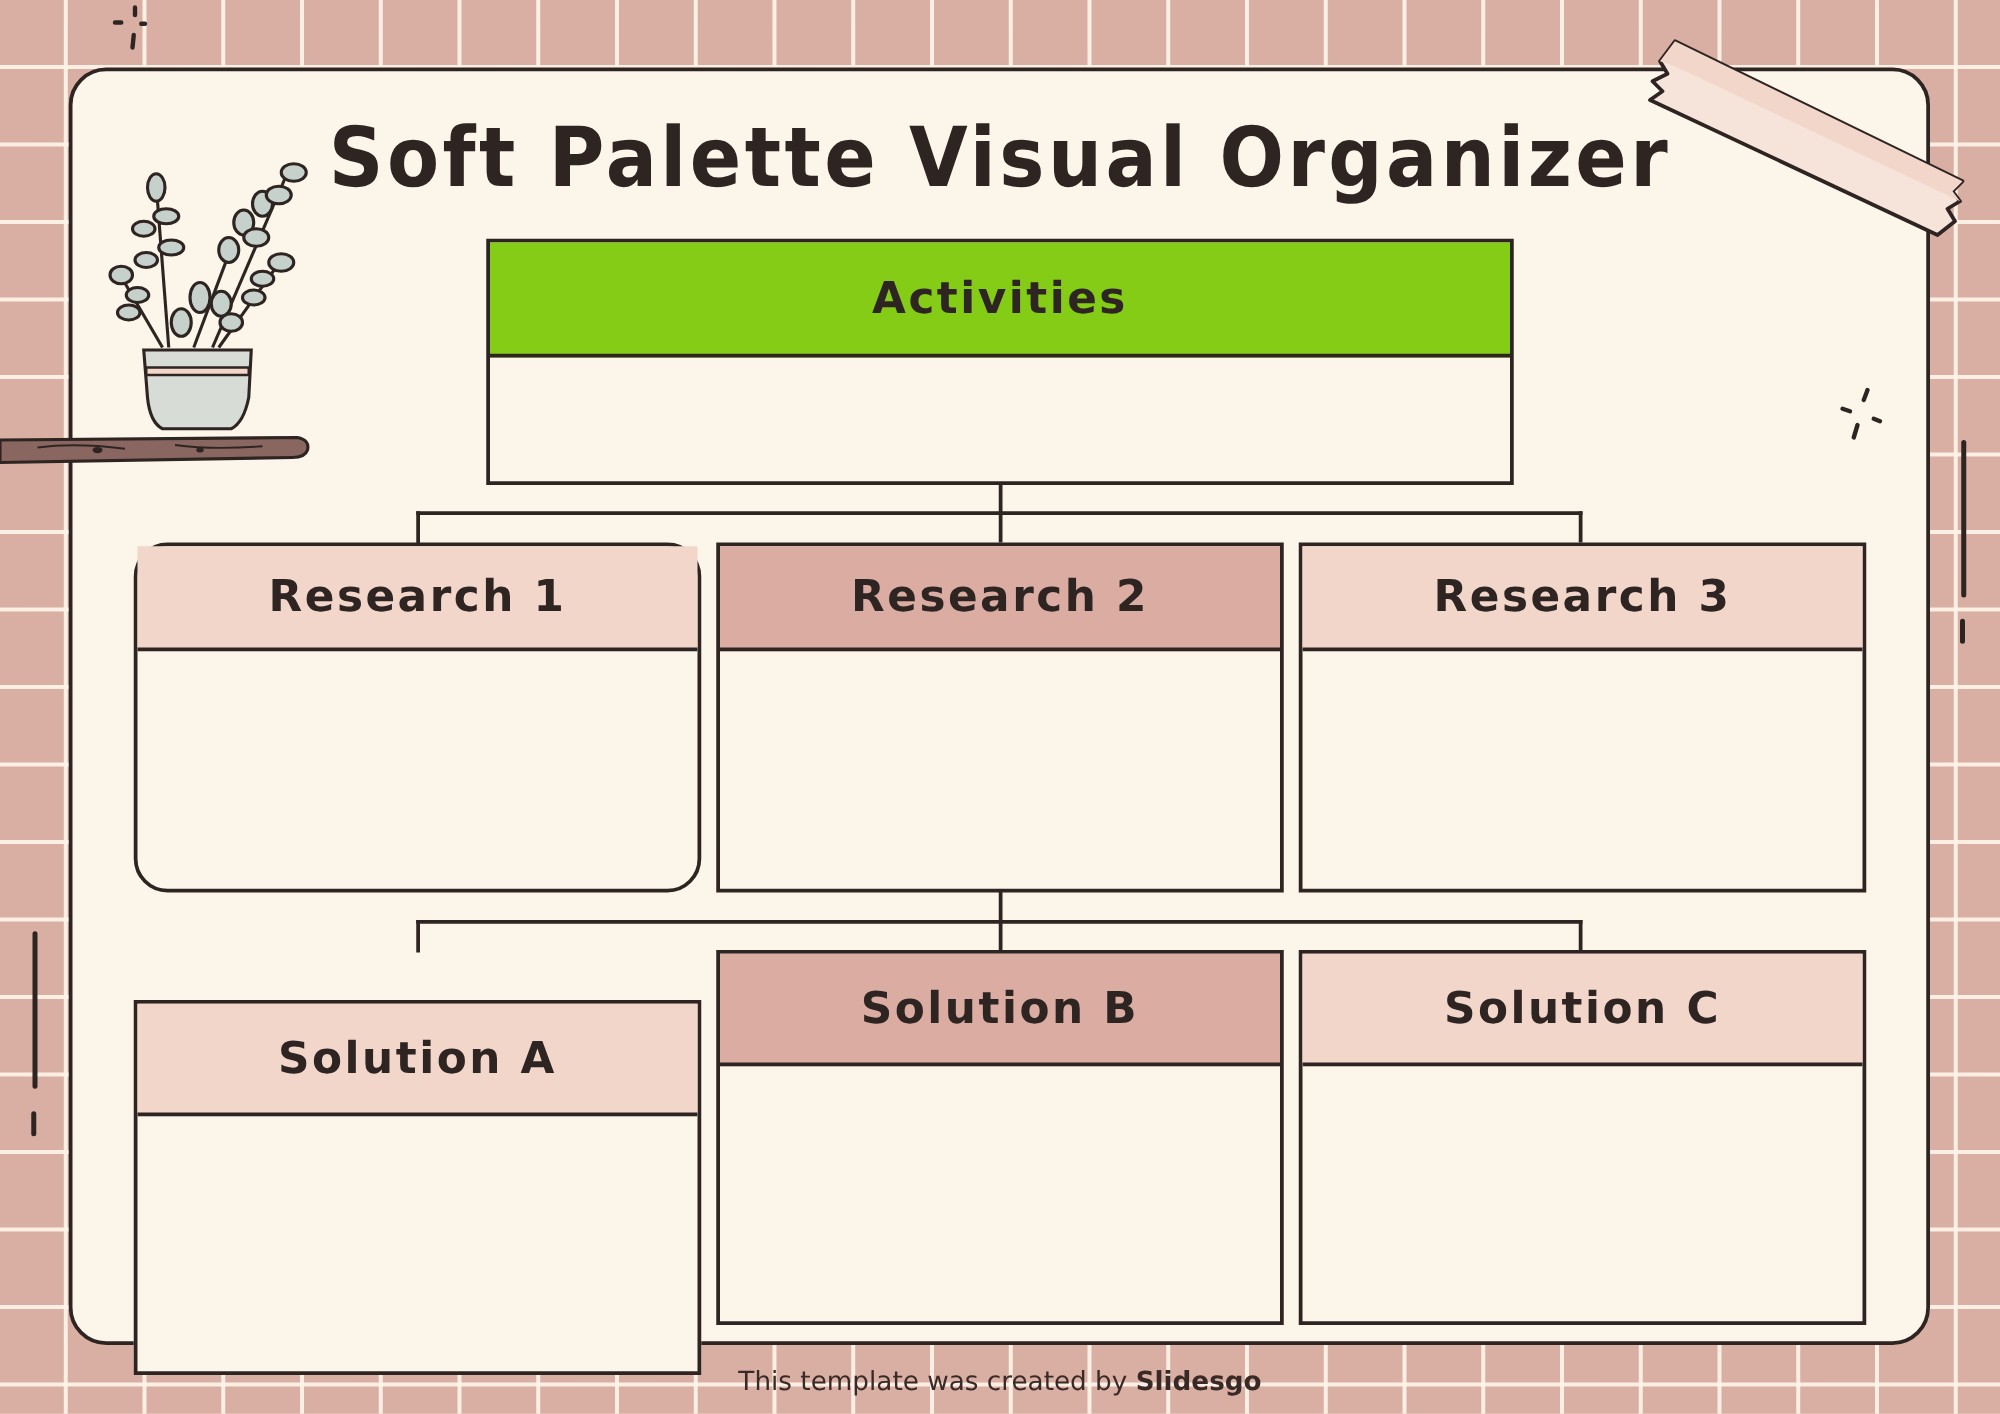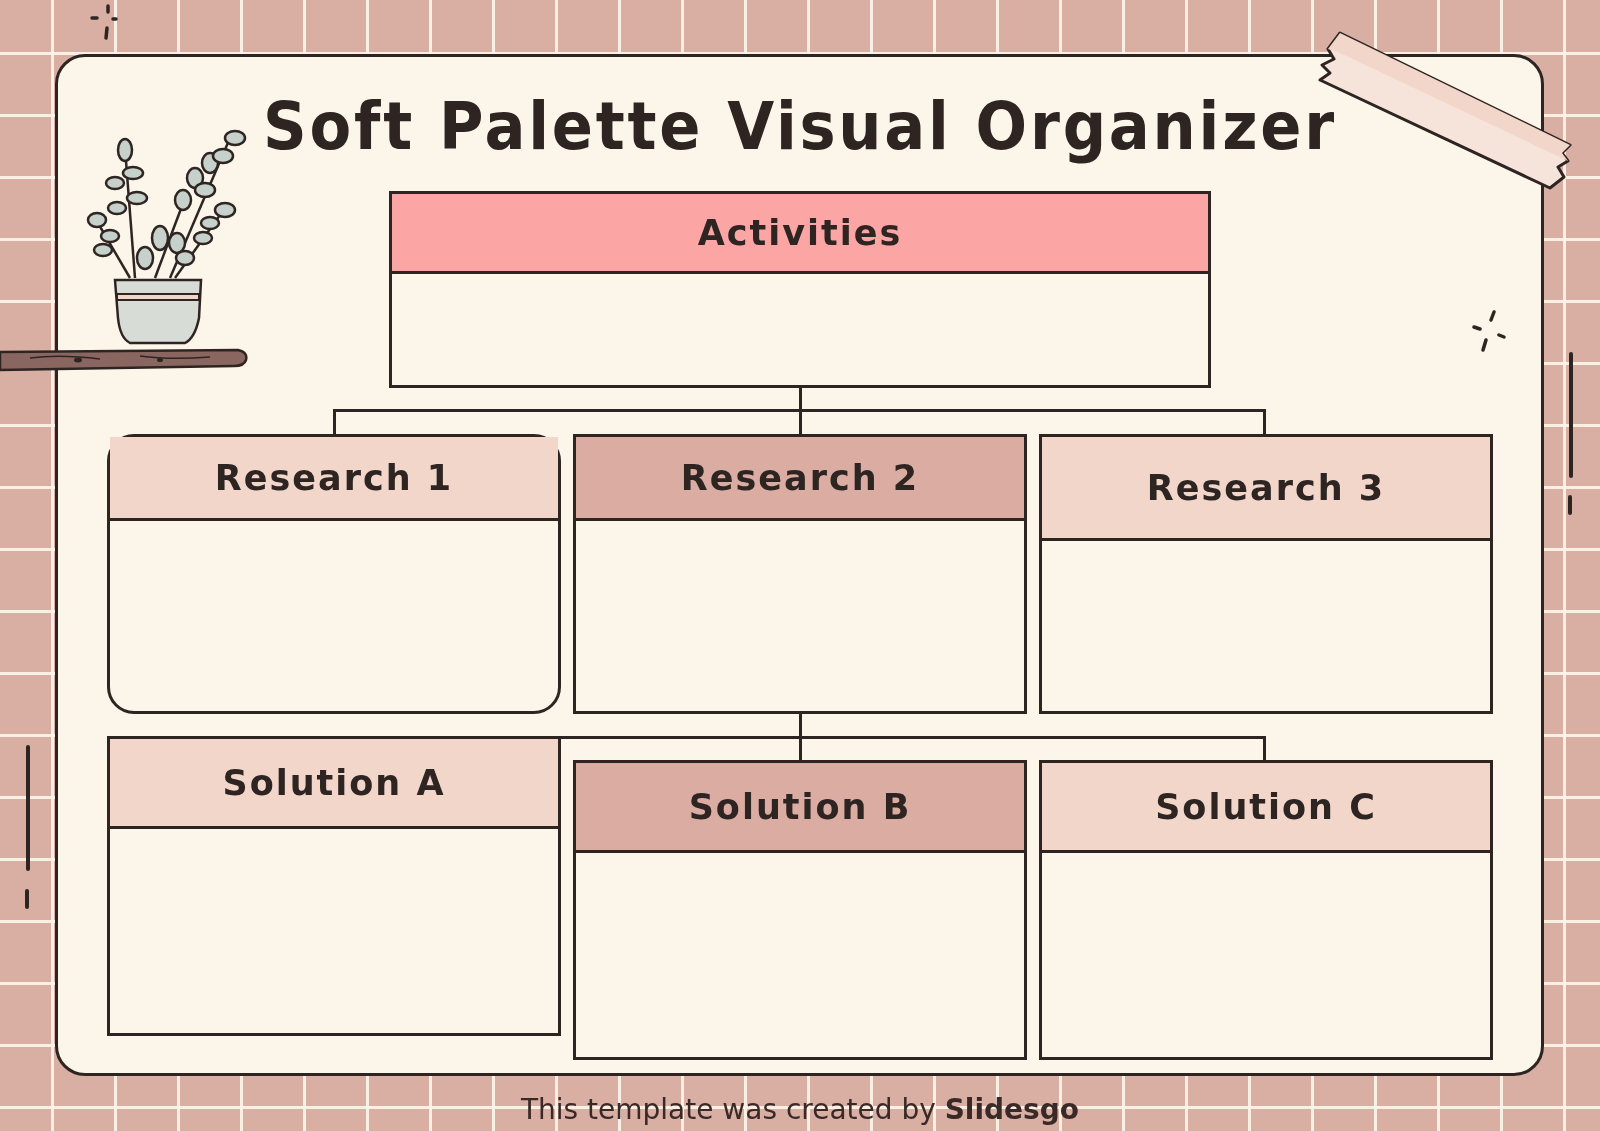--- a/index.html
+++ b/index.html
@@ -14,21 +14,21 @@
   .card { position:absolute; left:55px; top:54px; width:1489px; height:1022px;
     background:#fcf5e9; border:3px solid #2e2523; border-radius:30px; box-sizing:border-box; }
   .title { position:absolute; left:0; width:1600px; top:88px; text-align:center;
     font-family:"DejaVu Sans", sans-serif; font-weight:bold; font-size:66px; color:#2e2523;
     letter-spacing:3px; transform:scaleX(0.92); transform-origin:center; }
   .box { position:absolute; border:3px solid #2e2523; box-sizing:border-box; background:#fcf5e9; }
   .box .hd { border-bottom:3px solid #2e2523; display:flex; align-items:center; justify-content:center;
     font-family:"DejaVu Sans", sans-serif; font-weight:bold; color:#2e2523; font-size:35px; letter-spacing:2px; box-sizing:border-box; }
   .line { position:absolute; background:#2e2523; }
   .footer { position:absolute; left:0; width:1600px; top:1093px; text-align:center;
-    font-family:"DejaVu Sans", sans-serif; font-size:28px; color:#3a2a27; }
+    font-family:"DejaVu Sans", sans-serif; font-size:21px; color:#3a2a27; }
   .footer b { font-weight:bold; }
   .doodle { position:absolute; background:#2e2523; border-radius:3px; }
   .abs { position:absolute; }
 </style>
 </head>
 <body>
 
 <div class="card"></div>
 
 <div class="abs" style="left:88px;top:4px;width:40px;height:40px;">
@@ -102,46 +102,46 @@
     <path d="M0 4 L238 2 Q248 4 246 12 Q244 18 234 18 L0 22 Z" fill="#8a6660" stroke="#2e2523" stroke-width="2.5"></path>
     <path d="M30 10 Q60 6 100 11 M140 8 Q170 12 210 9" stroke="#2e2523" stroke-width="1.5" fill="none"></path>
     <ellipse cx="78" cy="12" rx="4" ry="2.5" fill="#2e2523"></ellipse>
     <ellipse cx="160" cy="12" rx="3" ry="2" fill="#2e2523"></ellipse>
   </svg>
 </div>
 
 <div class="title">Soft Palette Visual Organizer</div>
 
 <div class="box" style="left:389px;top:191px;width:822px;height:197px;">
-  <div class="hd" style="height:80px;background:#fca5a5;">Activities</div>
+  <div class="hd" style="height:92px;background:#84cc16;">Activities</div>
 </div>
 
 <div class="line" style="left:799px;top:387px;width:3px;height:25px;"></div>
 <div class="line" style="left:333px;top:409px;width:933px;height:3px;"></div>
 <div class="line" style="left:333px;top:409px;width:3px;height:27px;"></div>
 <div class="line" style="left:799px;top:409px;width:3px;height:27px;"></div>
 <div class="line" style="left:1263px;top:409px;width:3px;height:27px;"></div>
 
 <div class="box" style="left:107px;top:434px;width:454px;height:280px;border-radius:27px;">
   <div class="hd" style="height:84px;background:#f2d6ca;">Research 1</div>
 </div>
 <div class="box" style="left:573px;top:434px;width:454px;height:280px;">
   <div class="hd" style="height:84px;background:#dbada2;text-align:center;">Research 2</div>
 </div>
 <div class="box" style="left:1039px;top:434px;width:454px;height:280px;">
-  <div class="hd" style="height:104px;background:#f2d6ca;">Research 3</div>
+  <div class="hd" style="height:84px;background:#f2d6ca;">Research 3</div>
 </div>
 
 <div class="line" style="left:799px;top:713px;width:3px;height:25px;"></div>
 <div class="line" style="left:333px;top:736px;width:933px;height:3px;"></div>
 <div class="line" style="left:333px;top:736px;width:3px;height:26px;"></div>
 <div class="line" style="left:799px;top:736px;width:3px;height:26px;"></div>
 <div class="line" style="left:1263px;top:736px;width:3px;height:26px;"></div>
 
-<div class="box" style="left:107px;top:736px;width:454px;height:300px;">
+<div class="box" style="left:107px;top:800px;width:454px;height:300px;">
   <div class="hd" style="height:90px;background:#f2d6ca;">Solution A</div>
 </div>
 <div class="box" style="left:573px;top:760px;width:454px;height:300px;">
   <div class="hd" style="height:90px;background:#dbada2;">Solution B</div>
 </div>
 <div class="box" style="left:1039px;top:760px;width:454px;height:300px;">
   <div class="hd" style="height:90px;background:#f2d6ca;">Solution C</div>
 </div>
 
 <div class="footer">

